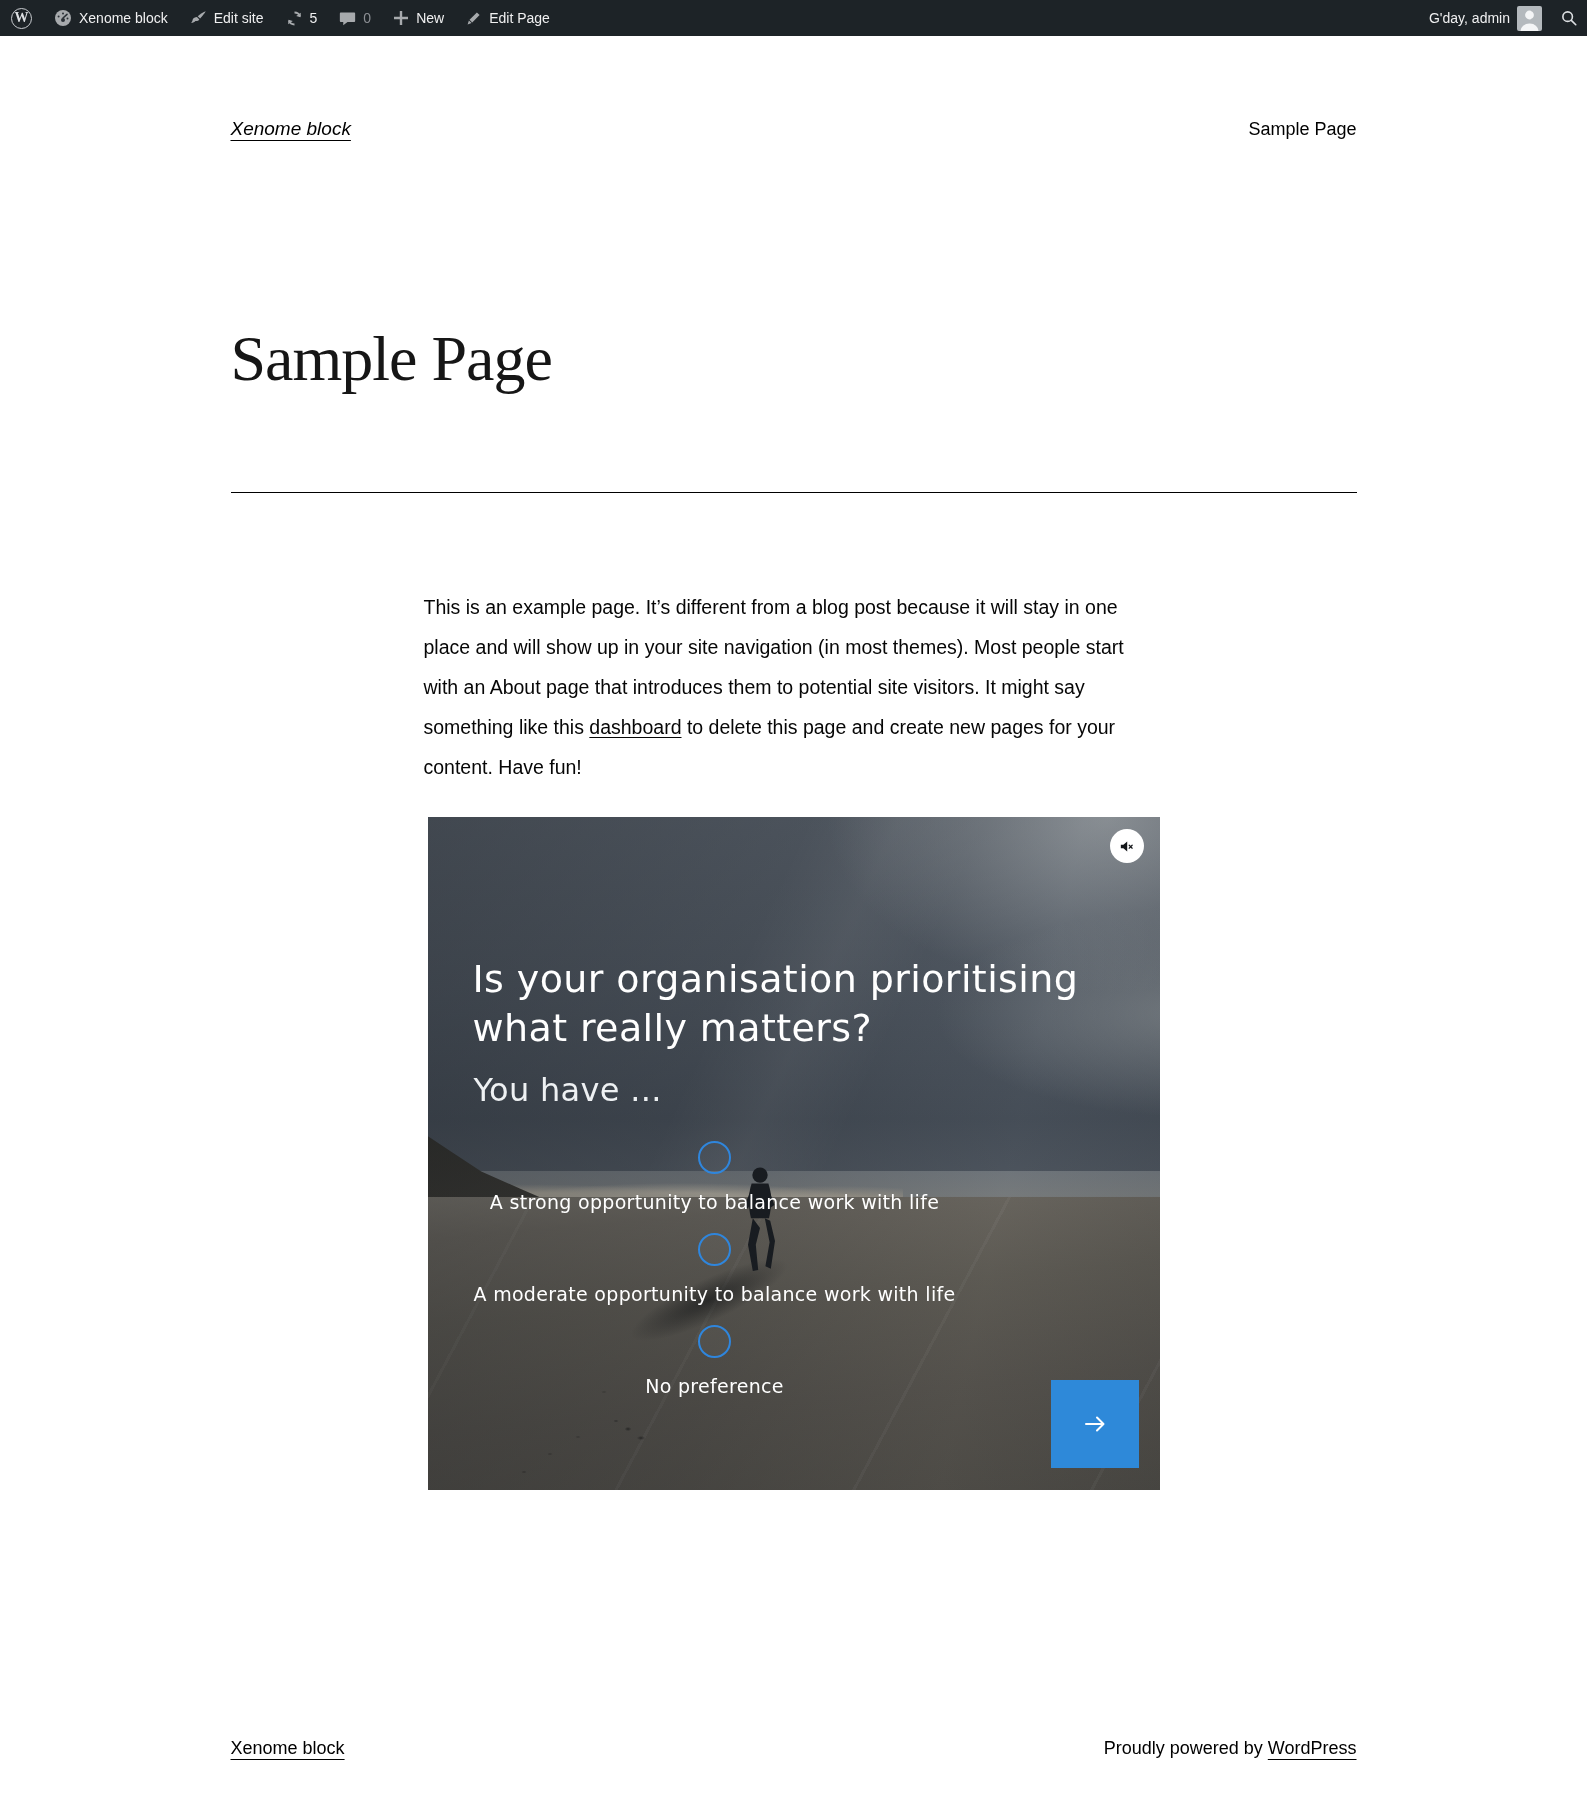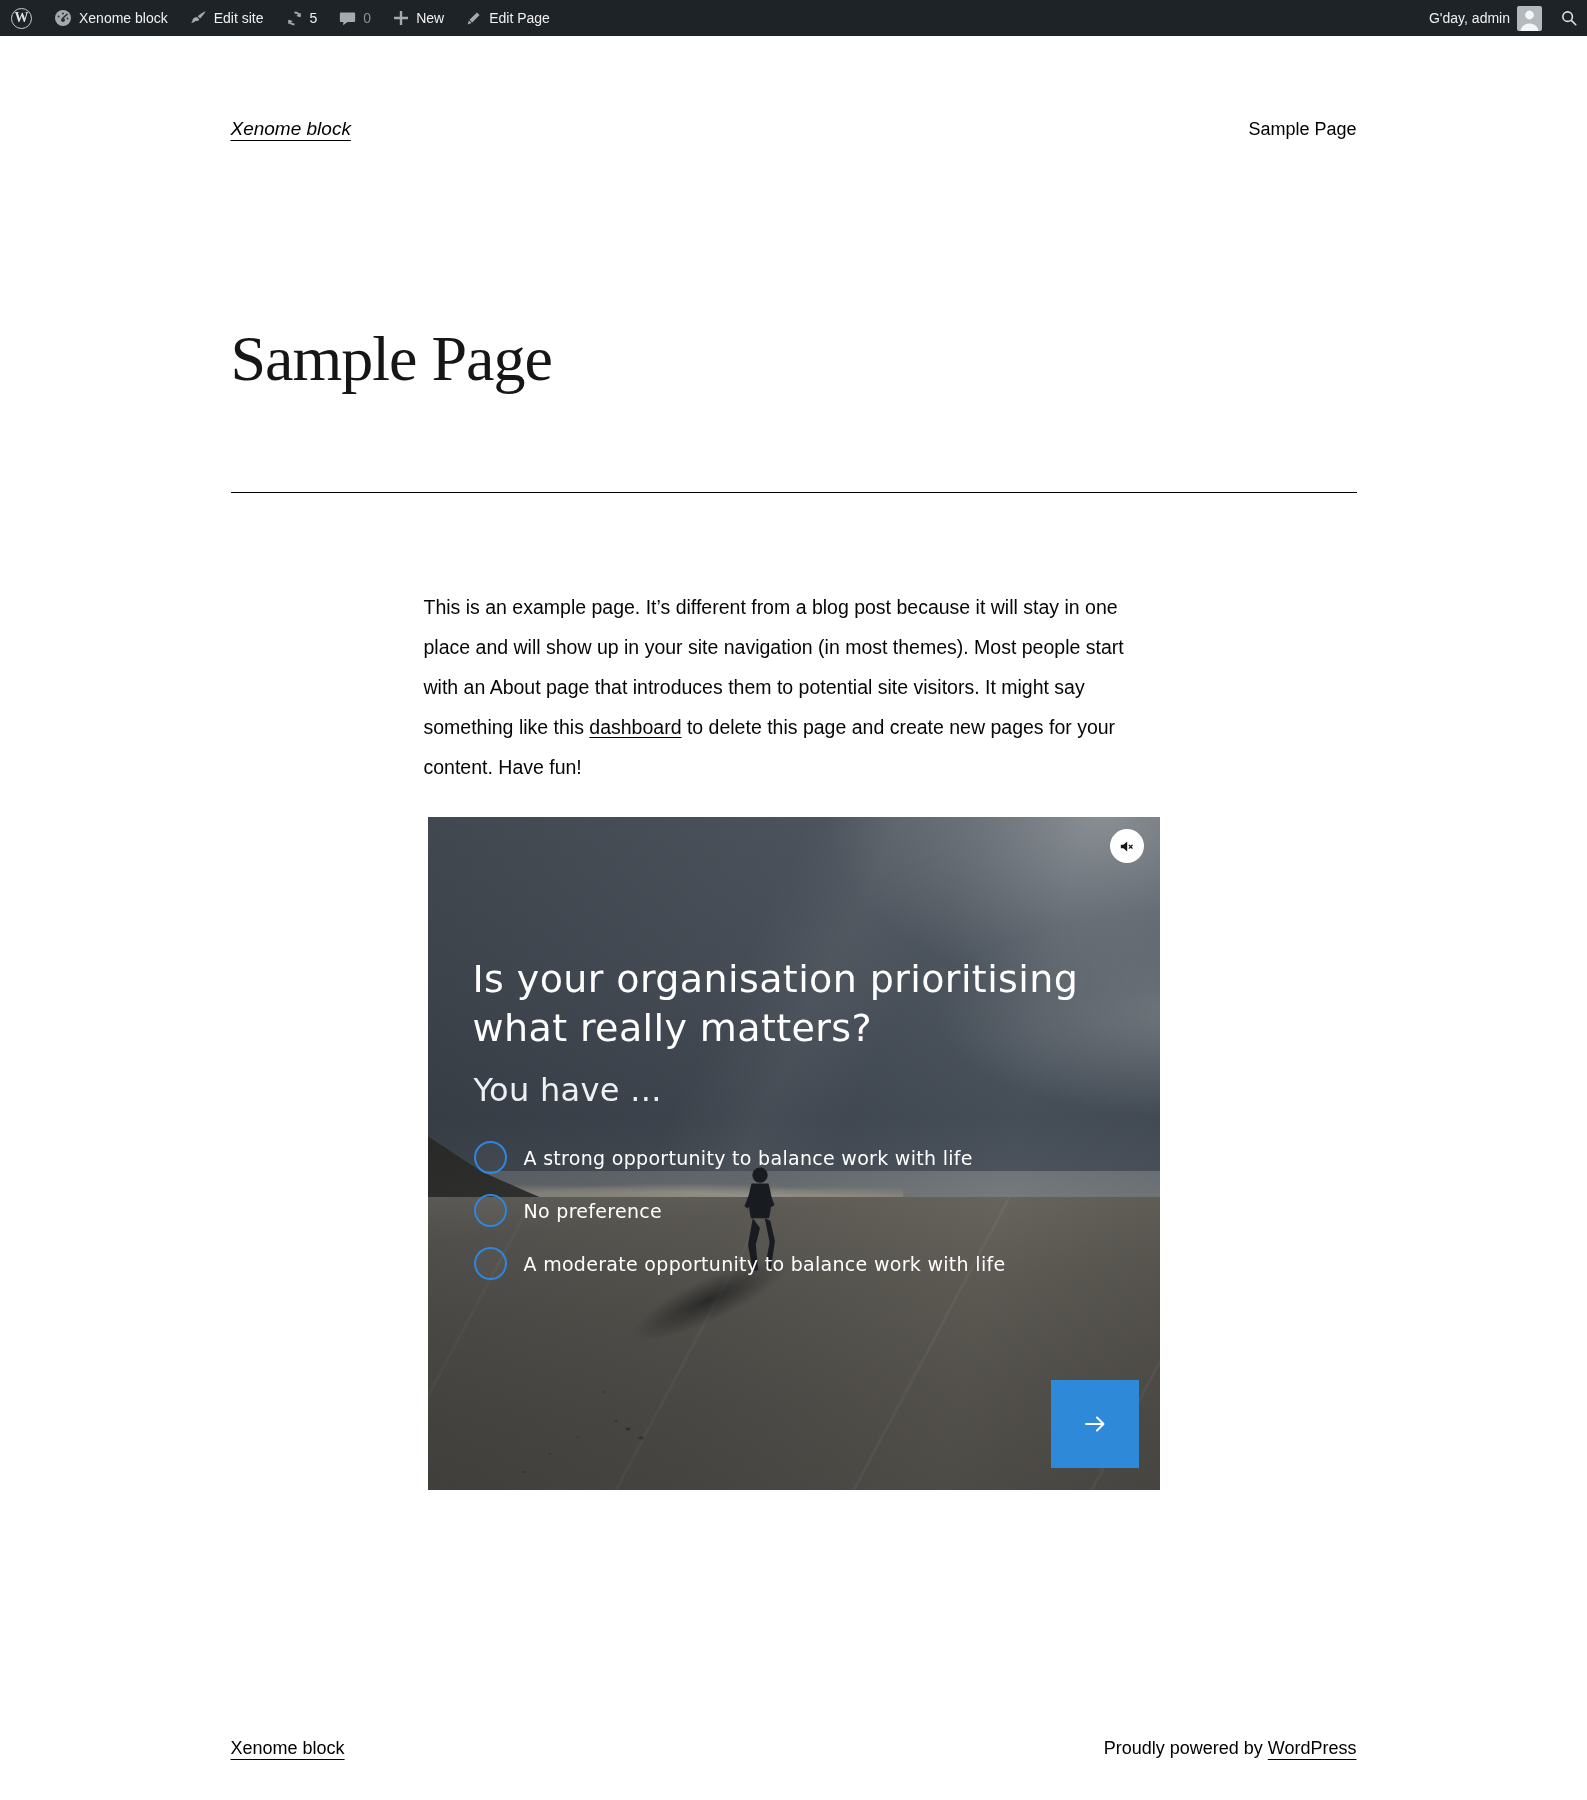--- a/index.html
+++ b/index.html
@@ -79,21 +79,21 @@
 
   .mute-btn { position:absolute; top:12px; right:16px; width:34px; height:34px;
     border-radius:50%; background:#fff; border:none; display:flex; align-items:center;
     justify-content:center; cursor:pointer; z-index:5; }
   .sv-question { position:absolute; left:45px; top:138px; width:665px; color:#fff;
     font-size:38px; line-height:1.28; letter-spacing:.4px; font-weight:500; z-index:4; }
   .sv-prompt { position:absolute; left:46px; top:254px; color:#eef1f3; font-size:32px;
     letter-spacing:.3px; z-index:4; }
   .sv-options { position:absolute; left:46px; top:324px; display:flex;
     flex-direction:column; gap:20px; z-index:4; }
-  .opt { display:flex; align-items:center; gap:17px; cursor:pointer; }
+  .opt { display:flex; align-items:center; gap:17px; cursor:pointer;flex-direction:column; }
   .opt-circle { width:33px; height:33px; border-radius:50%; border:2px solid #2f86dd;
     background:rgba(255,255,255,.03); flex:0 0 auto; }
   .opt-label { color:#fff; font-size:19px; letter-spacing:.3px; }
   .next-btn { position:absolute; left:623px; top:563px; width:88px; height:88px;
     background:#2e89d9; border:none; display:flex; align-items:center;
     justify-content:center; cursor:pointer; z-index:4; }
 
   
   .site-footer { display:flex; justify-content:space-between; align-items:baseline;
     margin-top:248px; font-size:18px; color:#000; }
@@ -218,25 +218,25 @@
       <div class="sv-question">Is your organisation prioritising what really matters?</div>
       <div class="sv-prompt">You have ...</div>
 
       <div class="sv-options">
         <div class="opt">
           <span class="opt-circle"></span>
           <span class="opt-label">A strong opportunity to balance work with life</span>
         </div>
         <div class="opt">
           <span class="opt-circle"></span>
-          <span class="opt-label">No preference</span>
+          <span class="opt-label">A moderate opportunity to balance work with life</span>
         </div>
         <div class="opt">
           <span class="opt-circle"></span>
-          <span class="opt-label">A moderate opportunity to balance work with life</span>
+          <span class="opt-label">No preference</span>
         </div>
       </div>
 
       <button class="next-btn">
         <svg width="30" height="30" viewBox="0 0 30 30">
           <path d="M6 15 H23 M17 8.5 L23.5 15 L17 21.5" fill="none" stroke="#ffffff" stroke-width="2" stroke-linecap="round" stroke-linejoin="round"></path>
         </svg>
       </button>
     </div>
   </div>

